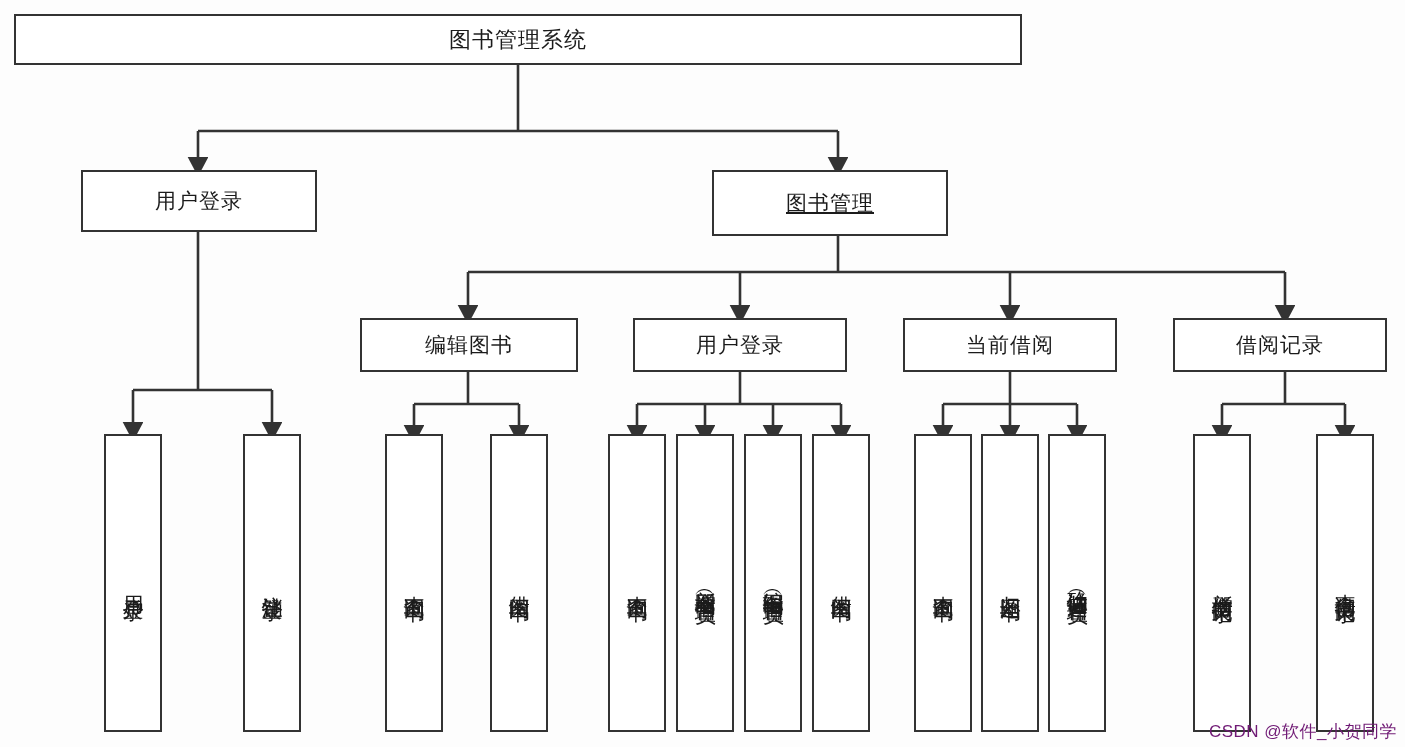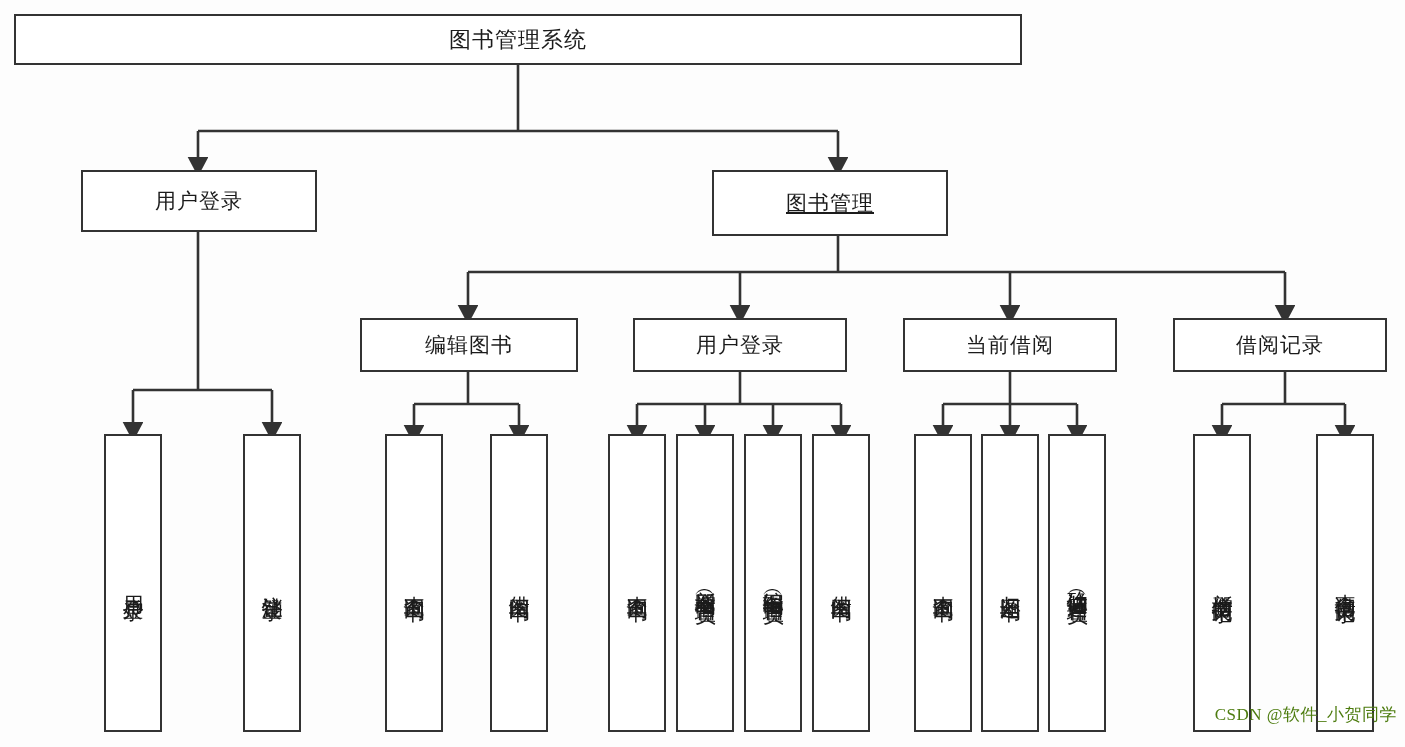--- a/index.html
+++ b/index.html
@@ -58,26 +58,26 @@
     writing-mode: vertical-rl;
     text-orientation: upright;
     font-size: 21px;
     line-height: 1.06;
     letter-spacing: 2px;
     white-space: nowrap;
   }
   .watermark {
     position: absolute;
     right: 8px;
-    bottom: 21px;
+    bottom: 4px;
     font-size: 17px;
-    color: #4d7c0f;
+    color: #701a75;
     letter-spacing: 0.5px;
     white-space: nowrap;
-    font-family: Liberation Serif, serif;
+    font-family: Liberation Sans, sans-serif;
   }
 </style>
 </head>
 <body>
 
 <div id="canvas">
 
   <svg id="wires" viewBox="0 0 1405 747" xmlns="http://www.w3.org/2000/svg">
     <defs>
       <marker id="arrow" markerWidth="10" markerHeight="10" refX="1.2" refY="4" orient="auto" markerUnits="strokeWidth">

